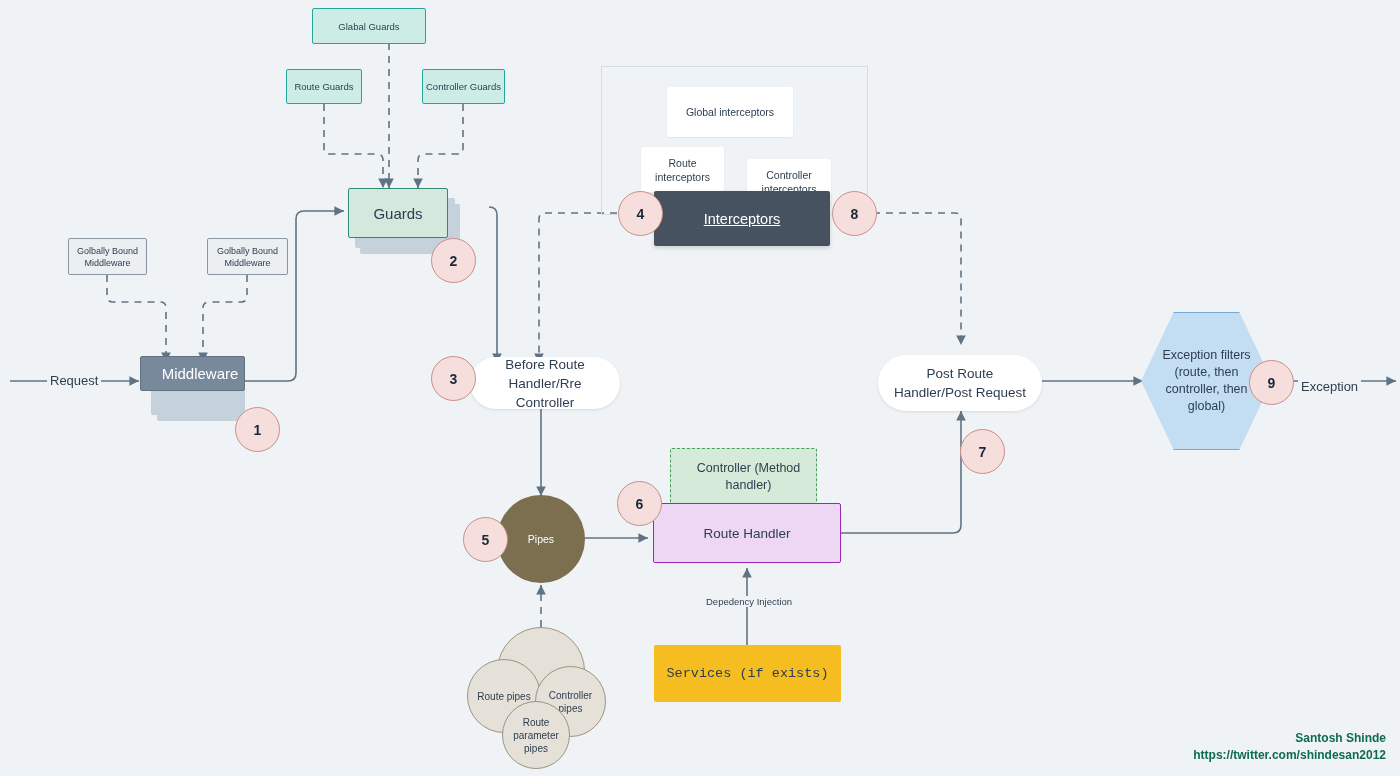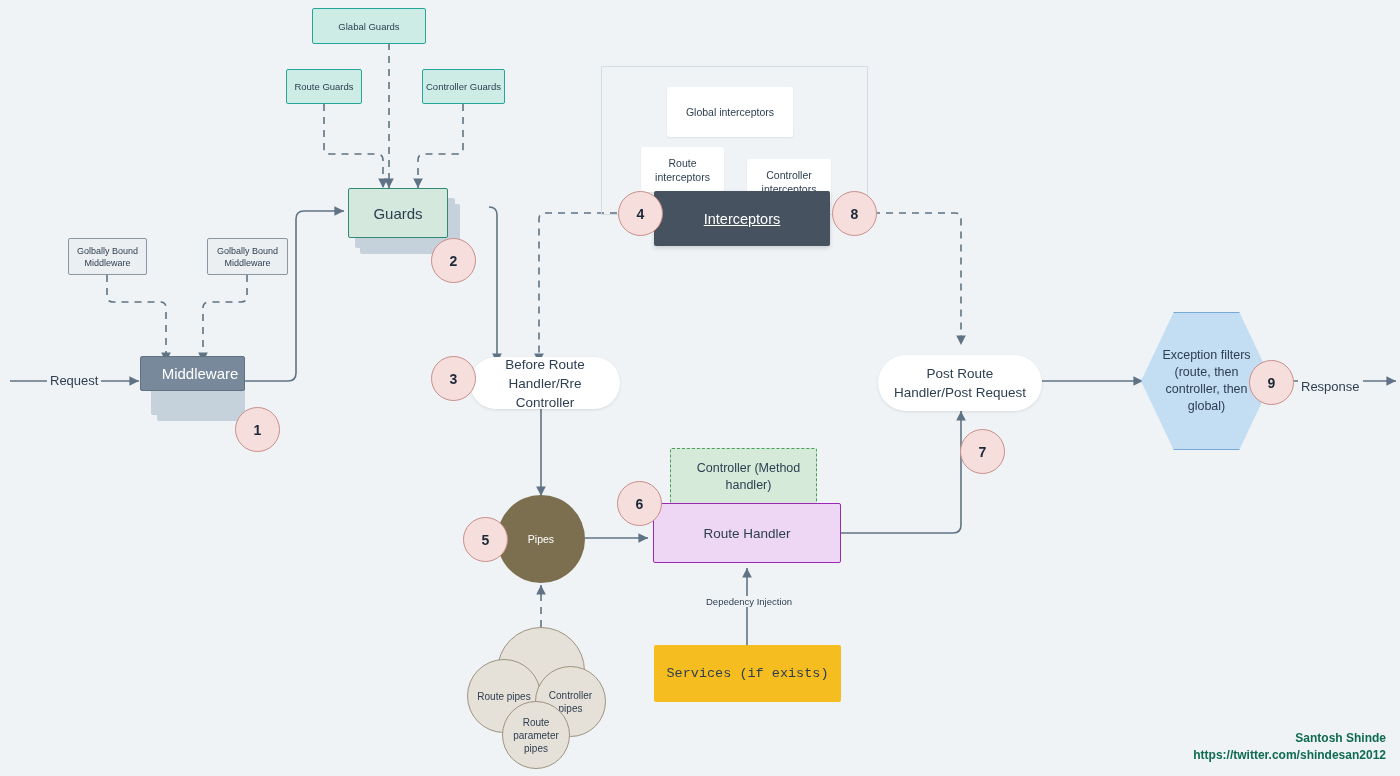--- a/index.html
+++ b/index.html
@@ -244,21 +244,21 @@
   </div>
   <div class="badge" style="left:617px;top:481px;width:43px;height:43px;">
     <span>6</span>
   </div>
 
   <div class="node services" style="left:654px;top:645px;width:187px;height:57px;">
     <span>Services (if exists)</span>
   </div>
 
   <div class="flabel" style="left:47px;top:373px;">Request</div>
-  <div class="flabel" style="left:1298px;top:379px;">Response</div>
+  <div class="flabel" style="left:1298px;top:379px;">Exception</div>
   <div class="tinylabel" style="left:703px;top:596px;">Depedency Injection</div>
 
   <div class="credit">
     <div>Santosh Shinde</div>
     <div>https://twitter.com/shindesan2012</div>
   </div>
 
 </div>
 
 </body></html>

